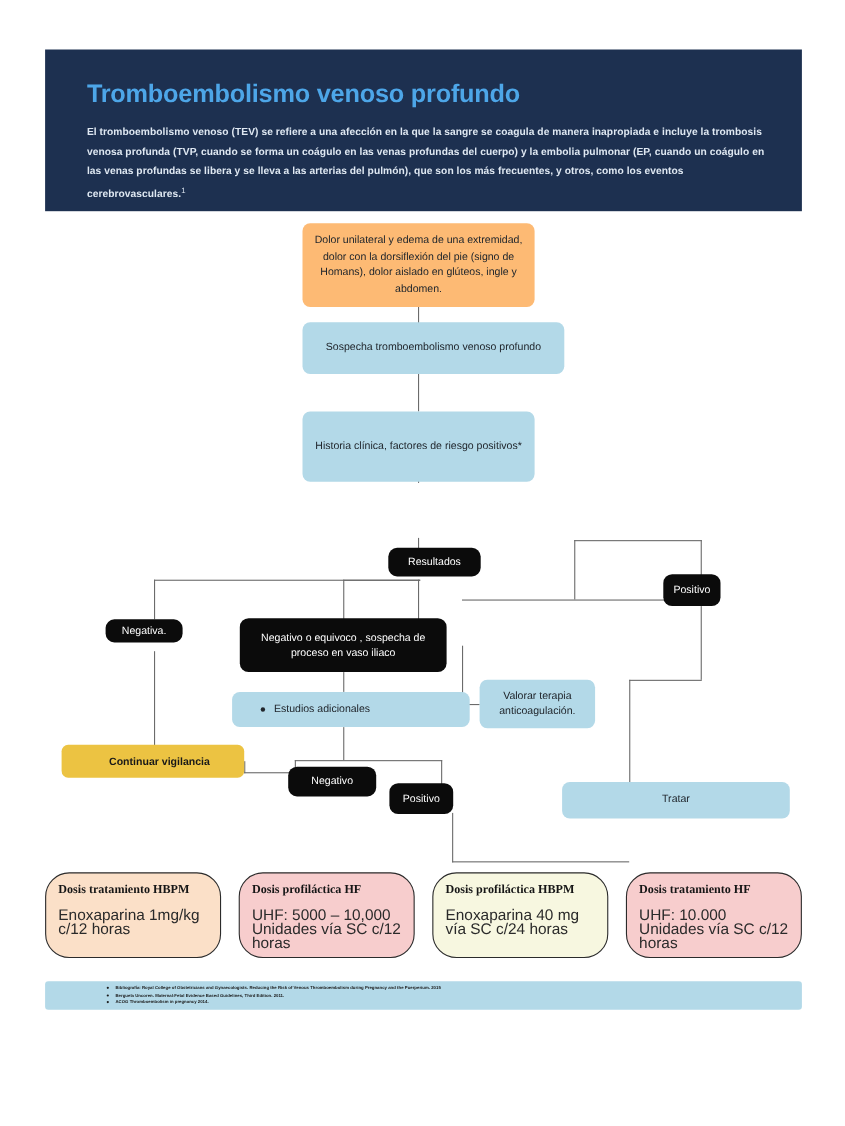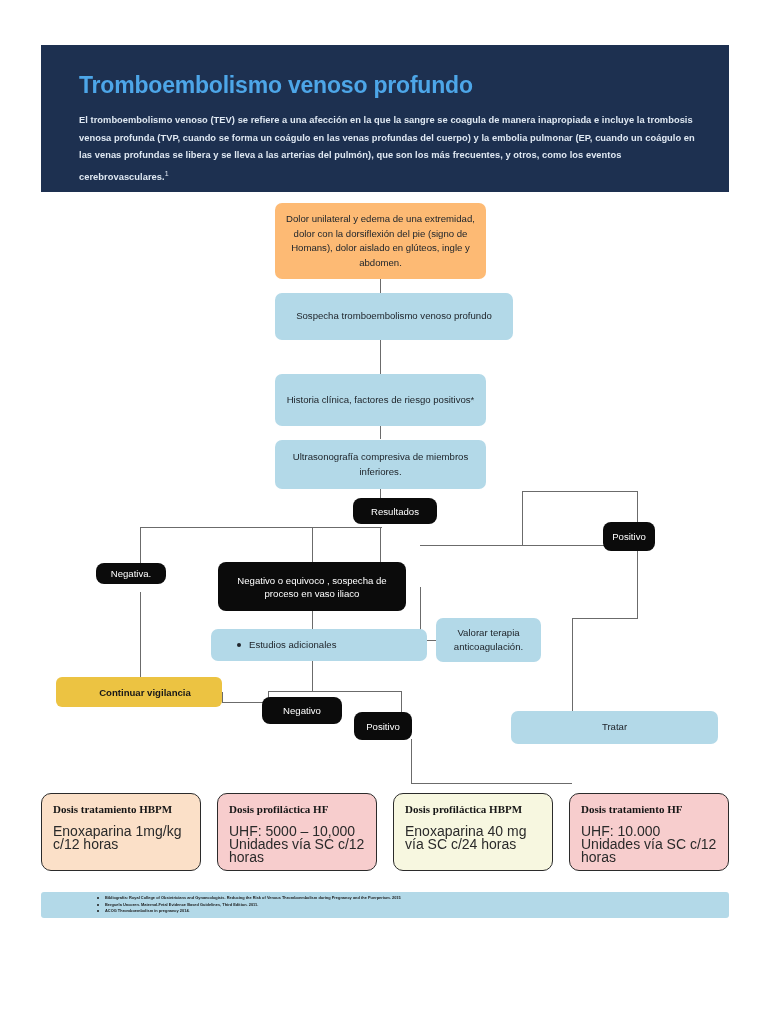--- a/index.html
+++ b/index.html
@@ -95,21 +95,21 @@
   .dose-row {
     position: absolute;
     left: 41px; top: 793px;
     width: 688px; height: 78px;
     display: flex;
     gap: 16px;
   }
   .dose-card {
     flex: 1 1 0;
     border: 1.4px solid #2b2b2b;
-    border-radius: 10px;
+    border-radius: 22px;
     padding: 9px 10px 4px 11px;
     overflow: hidden;
   }
   .dose-title {
     font-family: "Liberation Serif", serif;
     font-weight: bold;
     font-size: 11px;
     line-height: 12.5px;
     color: #161616;
     margin-bottom: 9px;
@@ -198,27 +198,24 @@
   <div class="conn v" style="left: 411px; top: 739px; height: 45px; background: rgb(107, 107, 107);"></div>
 
   <div class="node blue" style="left: 275px; top: 203px; width: 211px; height: 76px; background: #fdba74;">
     <span class="txt">Dolor unilateral y edema de una extremidad, dolor con la dorsiflexión del pie (signo de Homans), dolor aislado en glúteos, ingle y abdomen.</span>
   </div>
 
   <div class="node blue" style="left: 275px; top: 293px; width: 238px; height: 47px; background: rgb(179, 217, 232);">
     <span class="txt">Sospecha tromboembolismo venoso profundo</span>
   </div>
 
-  <div class="node blue" style="left: 275px; top: 374px; width: 211px; height: 52px; background: rgb(179, 217, 232);">
+  <div class="node blue" style="left: 275px; top: 374px; width: 211px; height: 64px; background: rgb(179, 217, 232);">
     <span class="txt">Historia clínica, factores de riesgo positivos*</span>
   </div>
 
-  <div class="node blue" style="left: 275px; top: 440px; width: 211px; height: 49px; background: rgb(179, 217, 232);">
-    <span class="txt">Ultrasonografía compresiva de miembros inferiores.</span>
-  </div>
 
   <div class="node black" style="left: 353px; top: 498px; width: 84px; height: 26px; background: rgb(11, 11, 11);">
     <span class="txt">Resultados</span>
   </div>
 
   <div class="node black" style="left: 96px; top: 563px; width: 70px; height: 21px; background: rgb(11, 11, 11);">
     <span class="txt">Negativa.</span>
   </div>
 
   <div class="node black" style="left: 603px; top: 522px; width: 52px; height: 29px; background: rgb(11, 11, 11);">

